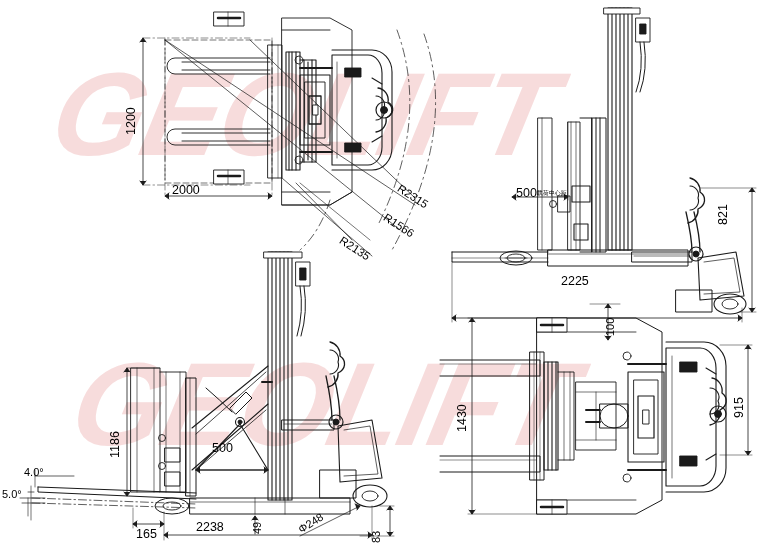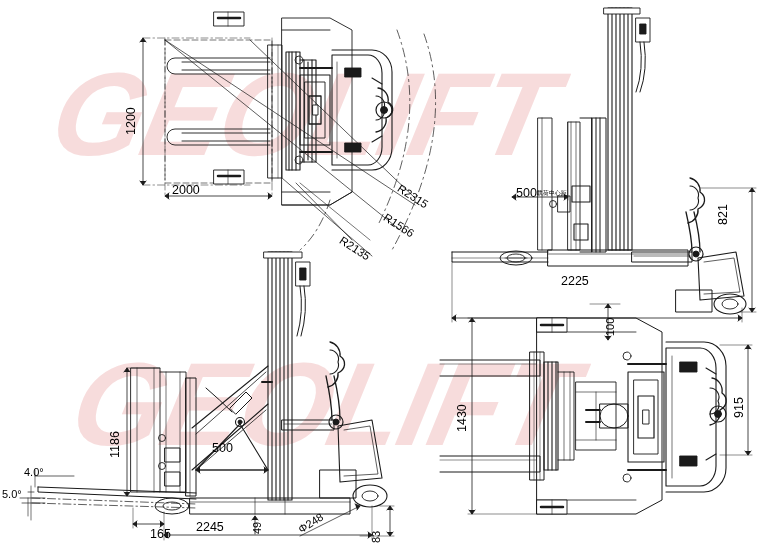--- a/index.html
+++ b/index.html
@@ -405,22 +405,22 @@
   <div class="dim" style="left:344px;top:234px;font-size:11.5px;transform:rotate(33deg);transform-origin:left top;">R2135</div>
 
   <div class="dim" style="left:561px;top:274px;">2225</div>
   <div class="dim r90" style="left:716px;top:225px;">821</div>
   <div style="position:absolute;left:516px;top:183px;white-space:nowrap;">
     <span class="dim" style="position:static;margin-top:48px;">500</span><span class="dim cjk" style="position:static;vertical-align:2px;">载荷中心距</span>
   </div>
 
   <div class="dim r90" style="left:108px;top:458px;">1186</div>
   <div class="dim" style="left:212px;top:441px;">500</div>
-  <div class="dim" style="left:136px;top:527px;margin-left:14px;">165</div>
-  <div class="dim" style="left:196px;top:520px;">2245</div>
+  <div class="dim" style="left:136px;top:527px;">165</div>
+  <div class="dim" style="left:196px;top:520px;">2238</div>
   <div class="dim sm r90" style="left:251px;top:534px;">49</div>
   <div class="dim sm" style="left:296px;top:525px;transform:rotate(-32deg);transform-origin:left top;">Φ248</div>
   <div class="dim sm r90" style="left:370px;top:543px;">83</div>
   <div class="dim sm" style="left:24px;top:466px;">4.0°</div>
   <div class="dim sm" style="left:2px;top:488px;">5.0°</div>
 
   <div class="dim r90" style="left:455px;top:432px;">1430</div>
   <div class="dim r90" style="left:732px;top:418px;">915</div>
   <div class="dim sm r90" style="left:604px;top:336px;">100</div>
 

